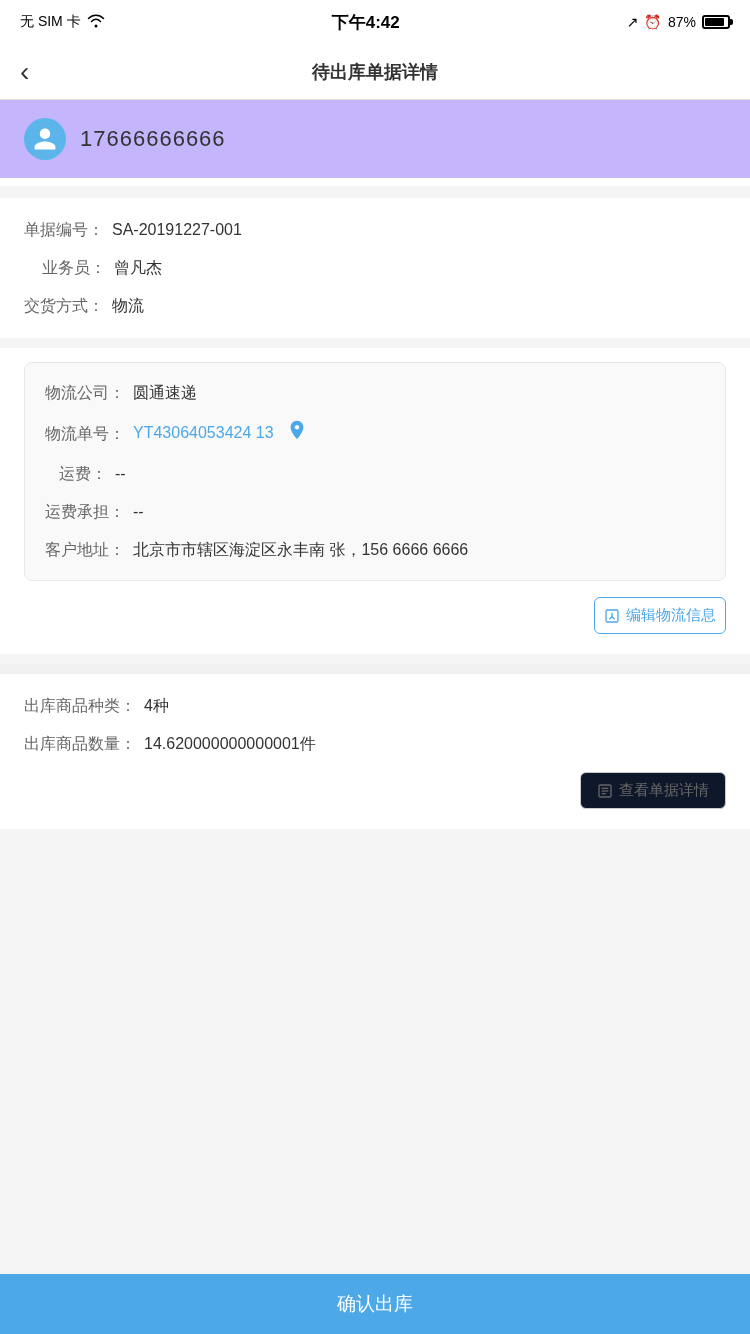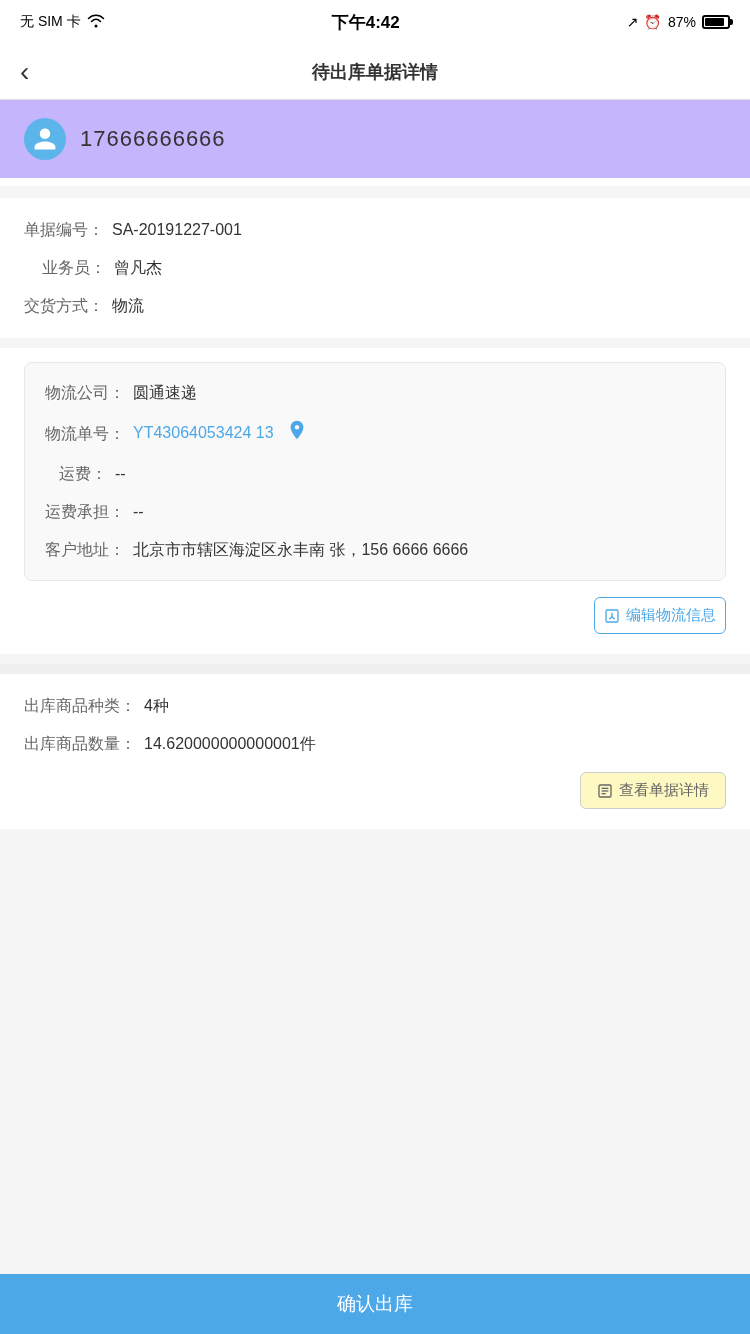--- a/index.html
+++ b/index.html
@@ -155,21 +155,21 @@
     }
     .view-btn {
       display: flex;
       align-items: center;
       gap: 6px;
       border: 1px solid #ccc;
       border-radius: 6px;
       padding: 8px 16px;
       color: #666;
       font-size: 15px;
-      background: #fef9c3;
+      background: #0f172a;
       cursor: pointer;
     }
 
     
     .gray-spacer {
       height: 180px;
       background: #f5f5f5;
     }
 
     

